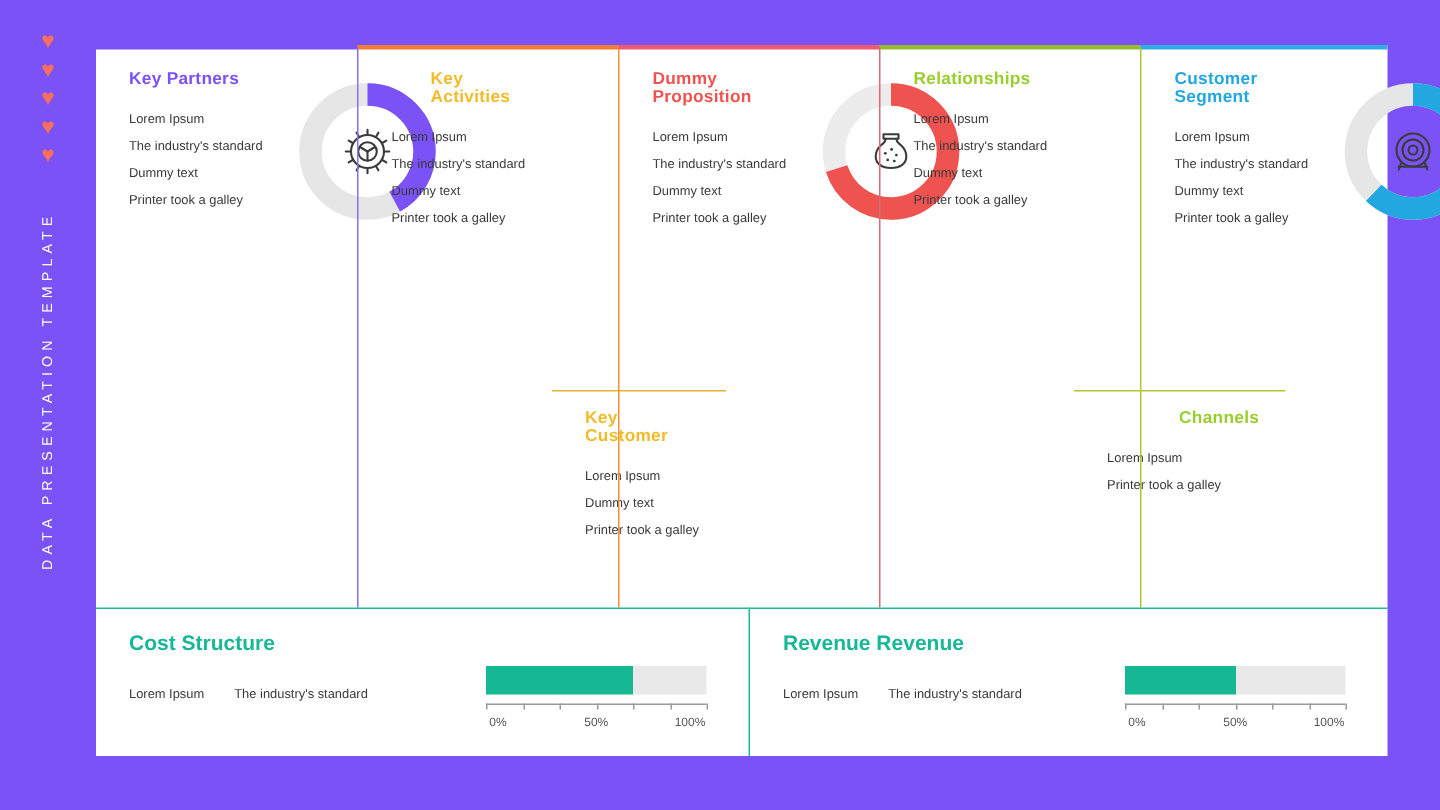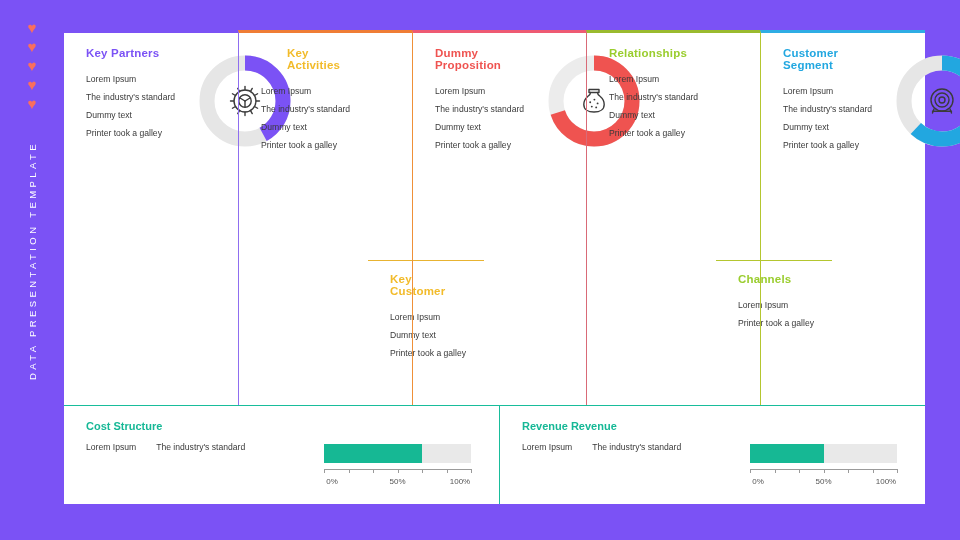--- a/index.html
+++ b/index.html
@@ -127,23 +127,23 @@
   }
   .bcard {
     position: relative;
     height: 99px;
     border-top: 1.5px solid #18bd9b;
     padding: 14px 0 0 22px;
   }
   .bcard.b0 { width: 435px; }
   .bcard.b1 { width: 426px; border-left: 1.5px solid #18bd9b; }
   .bcard-title {
-    font-size: 11px;
+    font-size: 14px;
     font-weight: bold;
-    margin-bottom: 10px;
+    margin-bottom: 21px;
   }
   .bcard-items {
     display: flex;
     gap: 20px;
     font-size: 8.6px;
     color: #3a3a3a;
     white-space: nowrap;
   }
   .gauge {
     position: absolute;
@@ -282,21 +282,21 @@
       </div>
       <div class="col c3" style="border-top-color: rgb(154, 186, 46);">
         <div class="block">
           <div class="block-title" style="color: rgb(154, 205, 46);">Relationships</div>
           <div class="item">Lorem Ipsum</div>
           <div class="item">The industry's standard</div>
           <div class="item">Dummy text</div>
           <div class="item">Printer took a galley</div>
         </div>
         <div class="block lower split-green" style="border-top-color: rgb(180, 198, 47); height: 145px;">
-          <div class="block-title" style="color: rgb(154, 205, 46);">Channels</div>
+          <div class="block-title" style="color: rgb(154, 205, 46); margin-left: 48px;">Channels</div>
           <div class="item">Lorem Ipsum</div>
           <div class="item">Printer took a galley</div>
         </div>
       </div>
       <div class="col c4" style="border-top-color: rgb(46, 173, 228);">
         <div class="block">
           <div class="block-title" style="color: rgb(34, 167, 224);">Customer Segment</div>
           <div class="item">Lorem Ipsum</div>
           <div class="item">The industry's standard</div>
           <div class="item">Dummy text</div>

